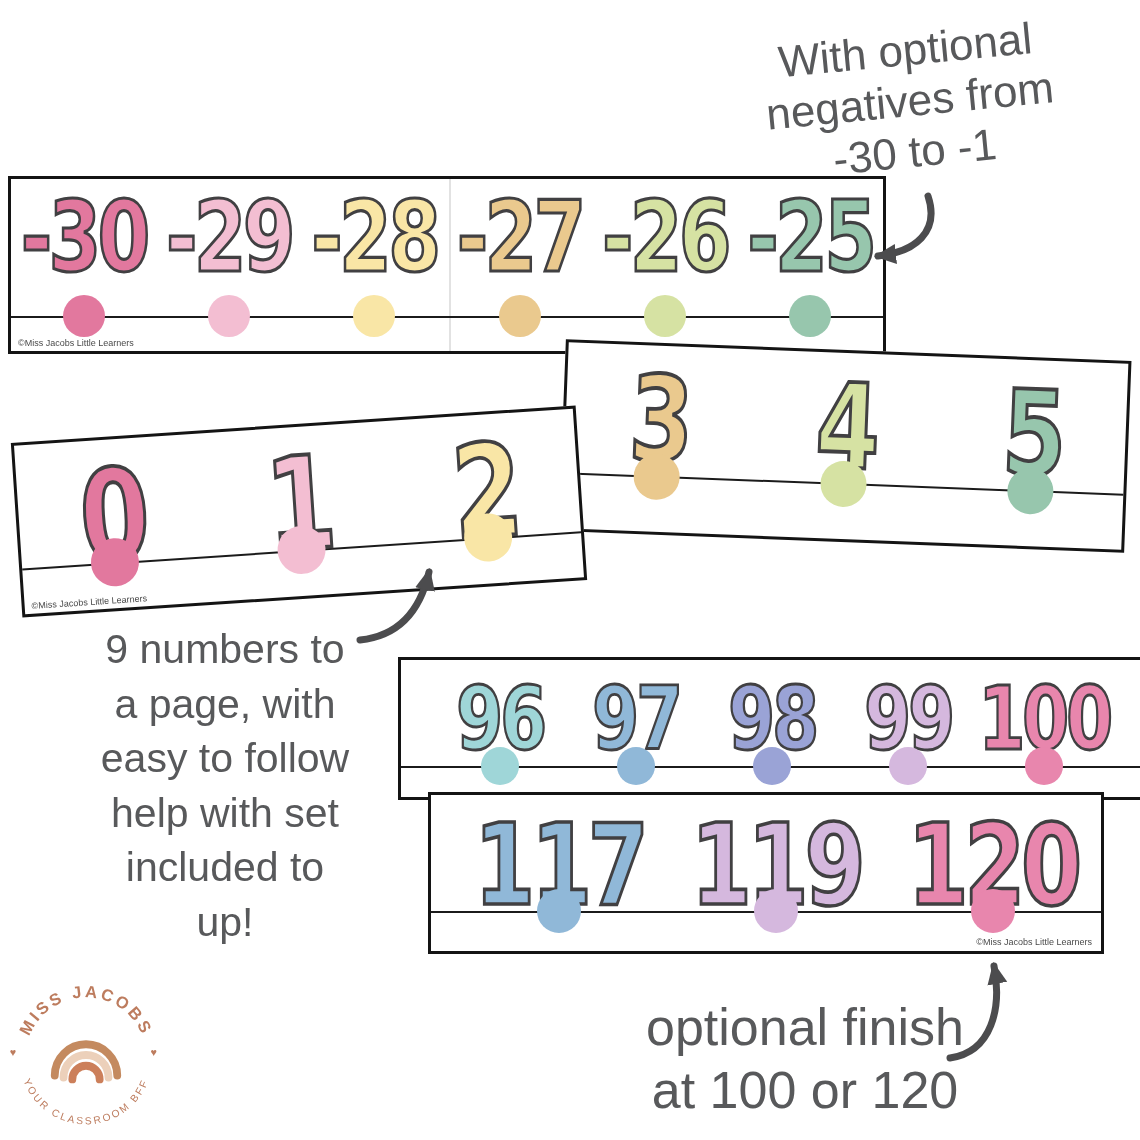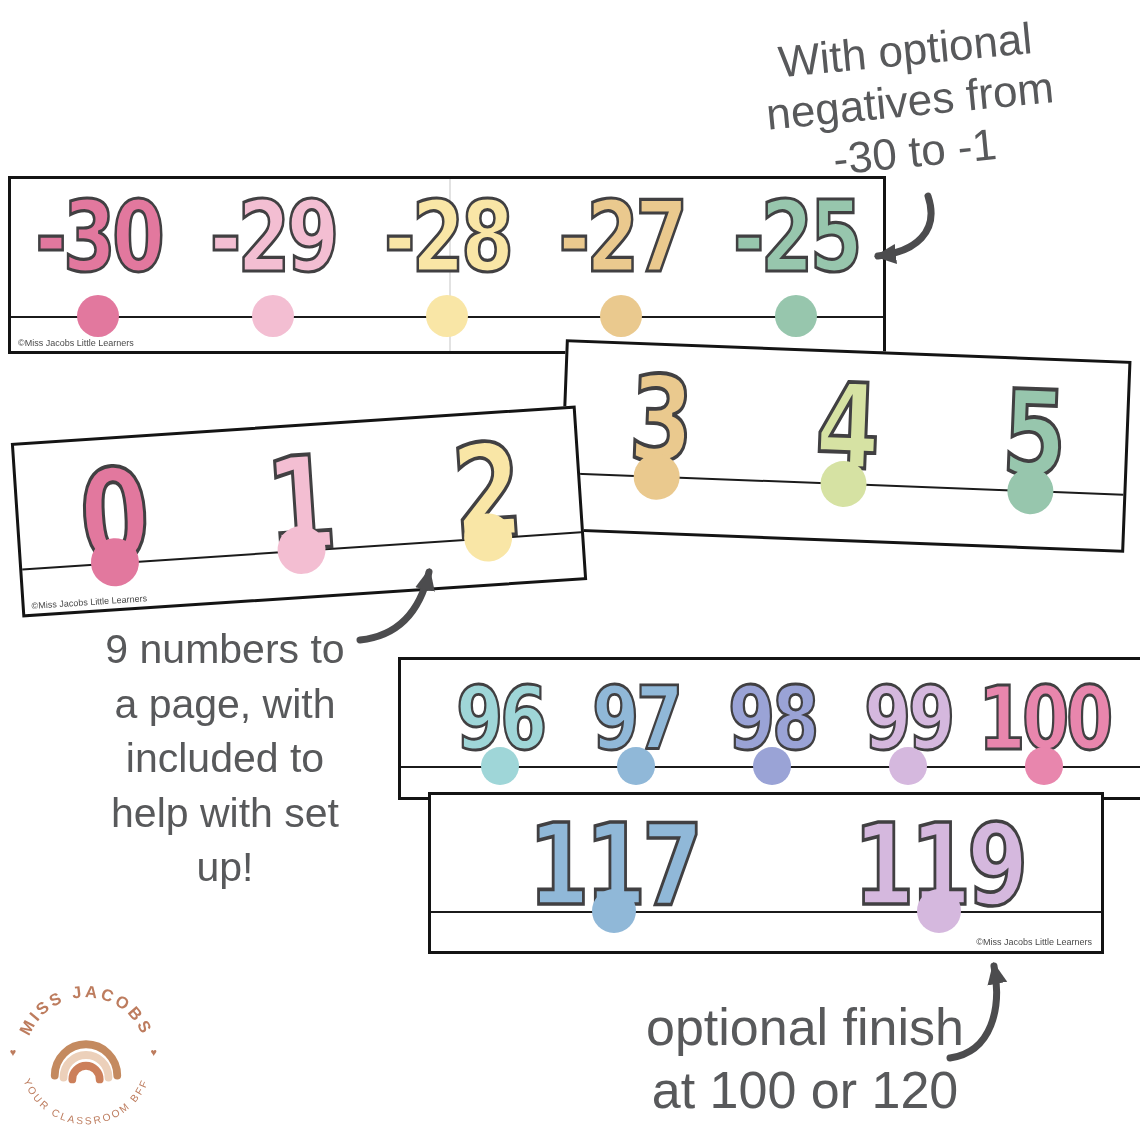--- a/index.html
+++ b/index.html
@@ -82,20 +82,24 @@
         </div>
         <div class="cell">
           <div class="num" style="color: rgb(249, 230, 166);">-28</div>
           <div class="dot" style="background: rgb(249, 230, 166);"></div>
         </div>
         <div class="cell">
           <div class="num" style="color: rgb(234, 201, 142);">-27</div>
           <div class="dot" style="background: rgb(234, 201, 142);"></div>
         </div>
         <div class="cell">
+          <div class="num" style="color: rgb(214, 226, 163);">-26</div>
+          <div class="dot" style="background: rgb(214, 226, 163);"></div>
+        </div>
+        <div class="cell">
           <div class="num" style="color: rgb(151, 198, 173);">-25</div>
           <div class="dot" style="background: rgb(151, 198, 173);"></div>
         </div>
       </div>
     <div class="copyright cl">©Miss Jacobs Little Learners</div>
   </div>
 
   <div class="strip" id="strip-zero">
     <div class="baseline"></div>
     <div class="cells">
@@ -129,22 +133,23 @@
         <div class="cell">
           <div class="num" style="color: rgb(151, 198, 173);">5</div>
           <div class="dot" style="background: rgb(151, 198, 173);"></div>
         </div>
       </div>
   </div>
 
   <div class="note" id="note-left">
     <div>9 numbers to</div>
     <div>a page, with</div>
+    <div>easy to follow</div>
+    <div>help with set</div>
     <div>included to</div>
-    <div>help with set</div>
     <div>up!</div>
   </div>
 
   <div class="strip" id="strip-ninety">
     <div class="baseline"></div>
     <div class="cells">
         <div class="cell">
           <div class="num" style="color: rgb(159, 214, 216);">96</div>
           <div class="dot" style="background: rgb(159, 214, 216);"></div>
         </div>
@@ -170,20 +175,24 @@
   <div class="strip" id="strip-hundred">
     <div class="baseline"></div>
     <div class="cells">
         <div class="cell">
           <div class="num" style="color: rgb(144, 184, 216);">117</div>
           <div class="dot" style="background: rgb(144, 184, 216);"></div>
         </div>
         <div class="cell">
           <div class="num" style="color: rgb(213, 184, 222);">119</div>
           <div class="dot" style="background: rgb(213, 184, 222);"></div>
+        </div>
+        <div class="cell">
+          <div class="num" style="color: rgb(232, 134, 173);">120</div>
+          <div class="dot" style="background: rgb(232, 134, 173);"></div>
         </div>
       </div>
     <div class="copyright cr">©Miss Jacobs Little Learners</div>
   </div>
 
   <div class="note" id="note-bottom">
     <div>optional finish</div>
     <div>at 100 or 120</div>
   </div>
 

